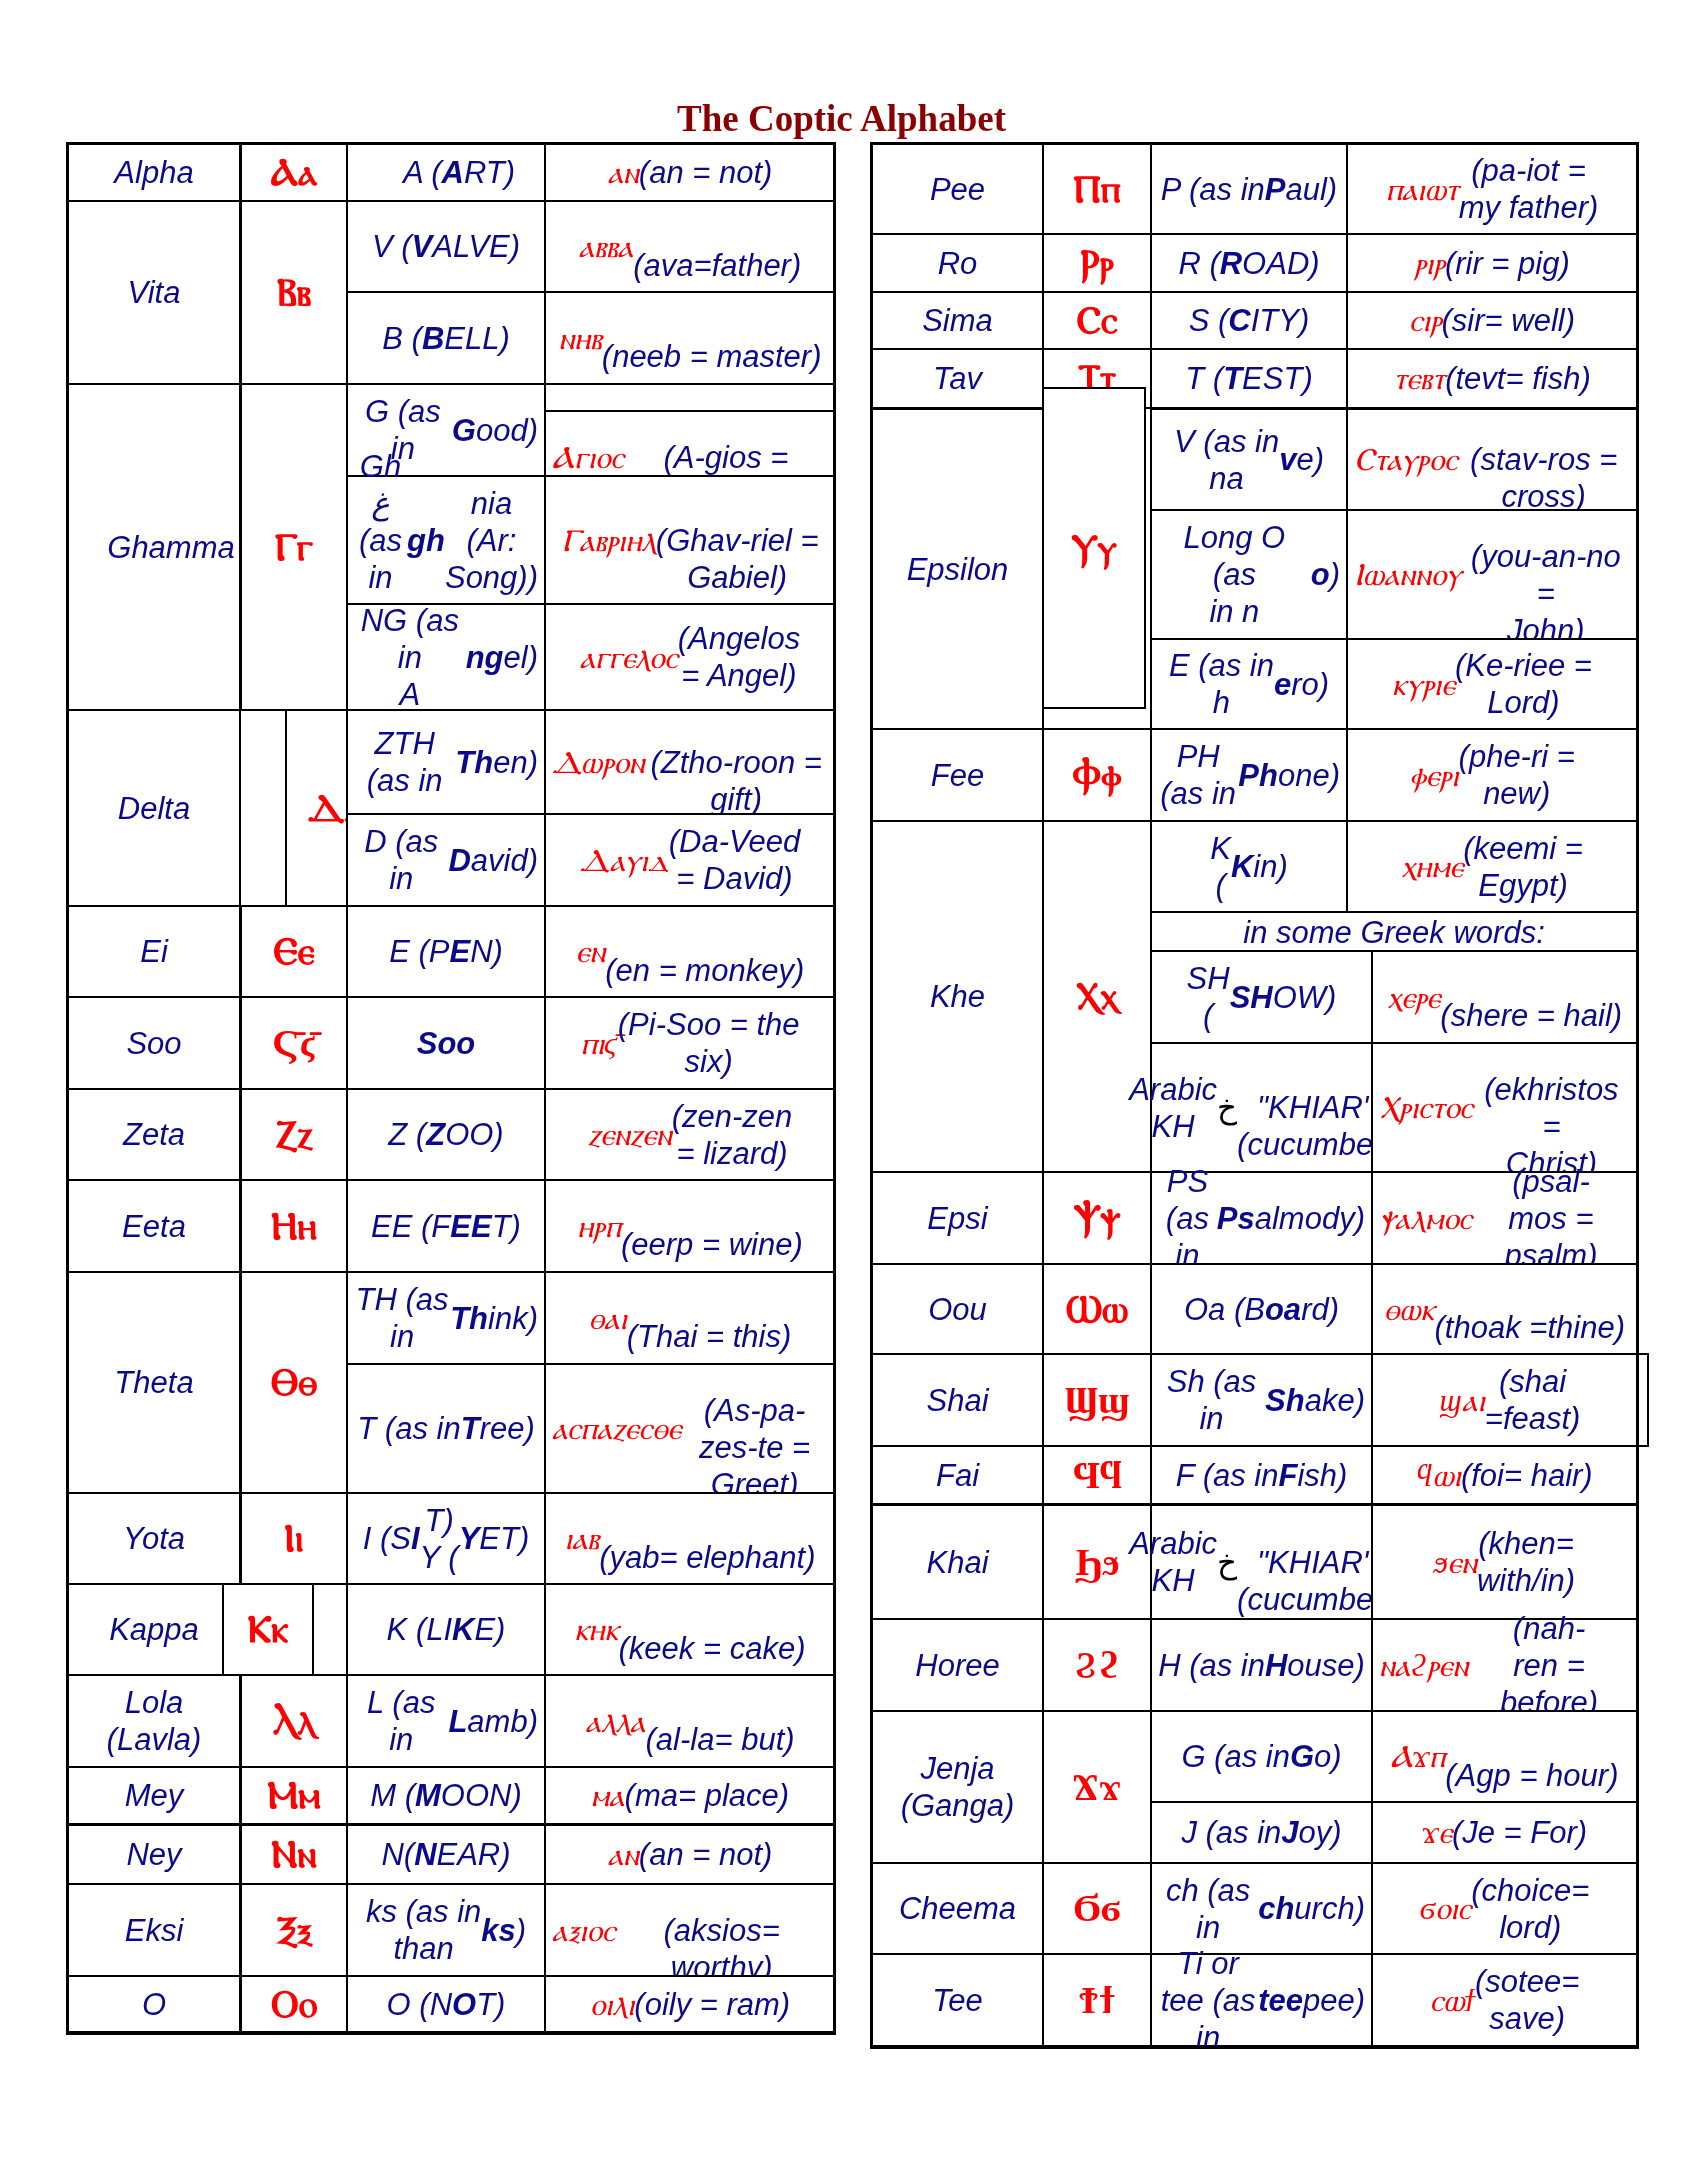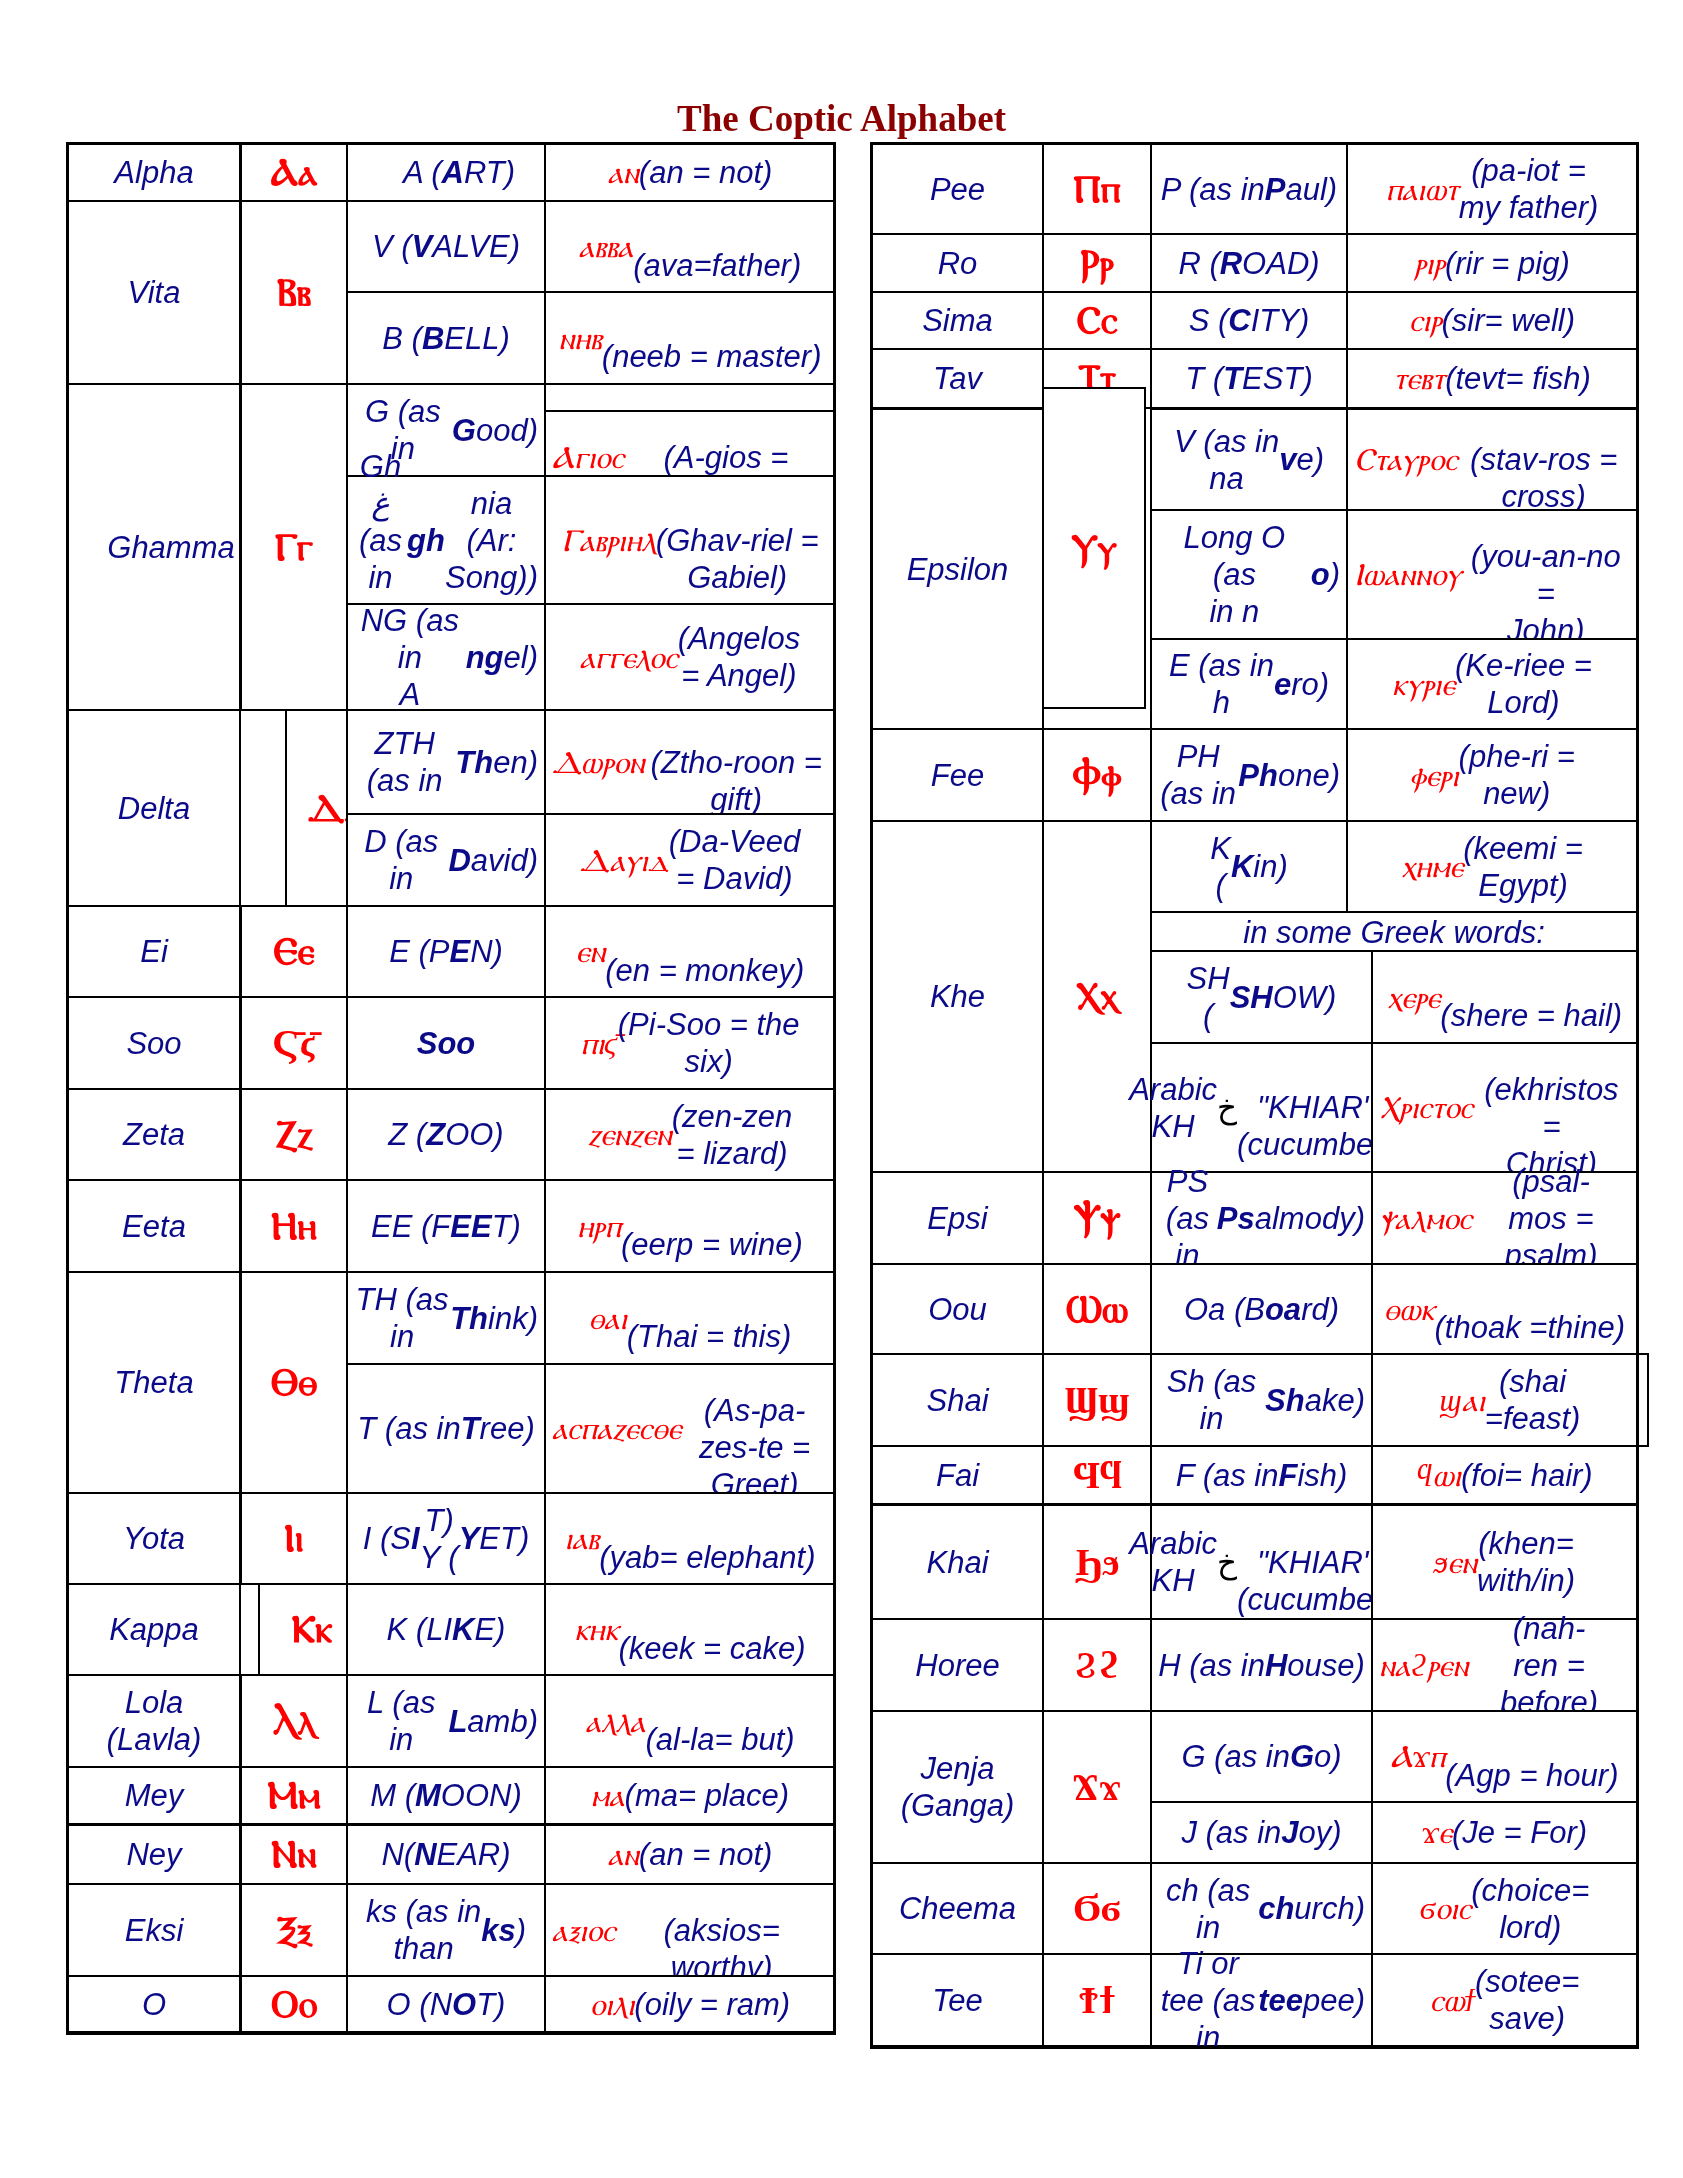--- a/index.html
+++ b/index.html
@@ -73,21 +73,21 @@
     <div class="cell letter" style="left: 241px; top: 1272px; width: 108px; height: 223px;">Ⲑⲑ</div>
     <div class="cell" style="left: 347px; top: 1272px; width: 200px; height: 94px;">TH (as in<br><b>Th</b>ink)</div>
     <div class="cell" style="left: 545px; top: 1272px; width: 292px; height: 94px;"><span class="cop">ⲑⲁⲓ</span><br>(Thai = this)</div>
     <div class="cell" style="left: 347px; top: 1364px; width: 200px; height: 131px;">T (as in<br><b>T</b>ree)</div>
     <div class="cell" style="left: 545px; top: 1364px; width: 292px; height: 131px;"><span class="cop">ⲁⲥⲡⲁⲍⲉⲥⲑⲉ</span><br>(As-pa-zes-te =<br>Greet)</div>
     <div class="cell" style="left: 68px; top: 1493px; width: 174px; height: 93px;">Yota</div>
     <div class="cell letter" style="left: 241px; top: 1493px; width: 108px; height: 93px;">Ⲓⲓ</div>
     <div class="cell" style="left: 347px; top: 1493px; width: 200px; height: 93px;">I (S<b>I</b>T)<br>Y (<b>Y</b>ET)</div>
     <div class="cell" style="left: 545px; top: 1493px; width: 292px; height: 93px;"><span class="cop">ⲓⲁⲃ</span><br>(yab= elephant)</div>
     <div class="cell" style="left: 68px; top: 1584px; width: 174px; height: 93px;">Kappa</div>
-    <div class="cell letter" style="left: 259px; top: 1584px; width: 108px; height: 93px;">Ⲕⲕ</div>
+    <div class="cell letter" style="left: 223px; top: 1584px; width: 92px; height: 93px;">Ⲕⲕ</div>
     <div class="cell" style="left: 347px; top: 1584px; width: 200px; height: 93px;">K (LI<b>K</b>E)</div>
     <div class="cell" style="left: 545px; top: 1584px; width: 292px; height: 93px;"><span class="cop">ⲕⲏⲕ</span><br>(keek = cake)</div>
     <div class="cell" style="left: 68px; top: 1675px; width: 174px; height: 94px;">Lola<br>(Lavla)</div>
     <div class="cell letter" style="left: 241px; top: 1675px; width: 108px; height: 94px;">Ⲗⲗ</div>
     <div class="cell" style="left: 347px; top: 1675px; width: 200px; height: 94px;">L (as in<br><b>L</b>amb)</div>
     <div class="cell" style="left: 545px; top: 1675px; width: 292px; height: 94px;"><span class="cop">ⲁⲗⲗⲁ</span><br>(al-la= but)</div>
     <div class="cell" style="left: 68px; top: 1767px; width: 174px; height: 59px;">Mey</div>
     <div class="cell letter" style="left: 241px; top: 1767px; width: 108px; height: 59px;">Ⲙⲙ</div>
     <div class="cell" style="left: 347px; top: 1767px; width: 200px; height: 59px;">M (<b>M</b>OON)</div>
     <div class="cell" style="left: 545px; top: 1767px; width: 292px; height: 59px;"><span class="cop">ⲙⲁ</span> (ma= place)</div>

